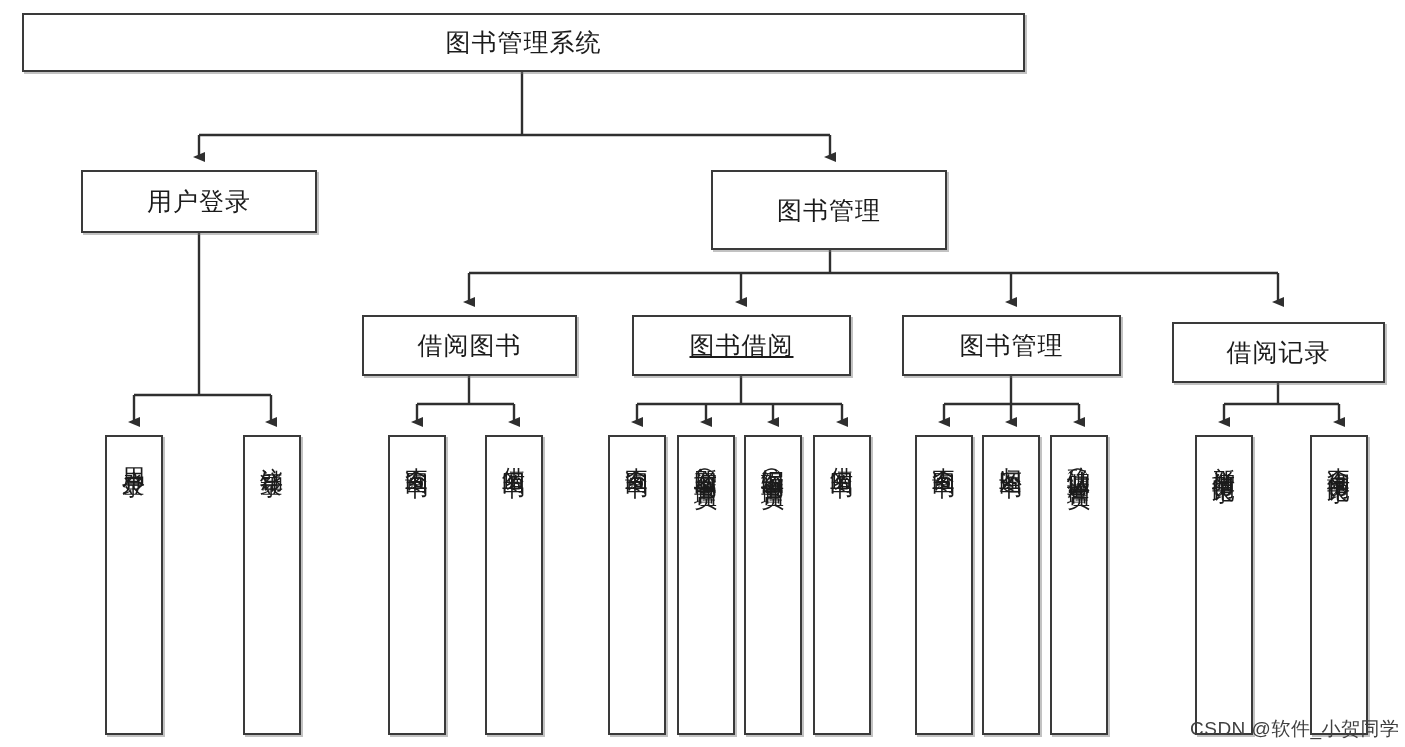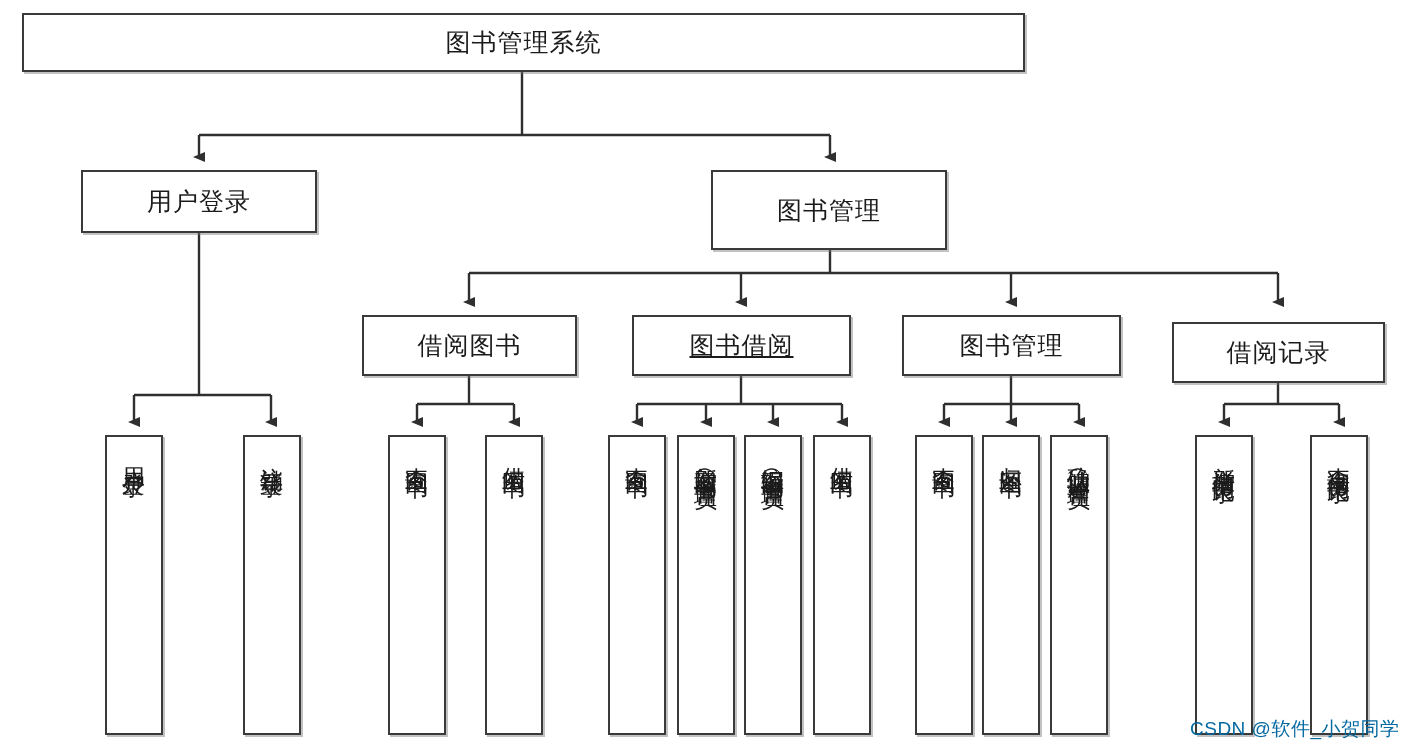--- a/index.html
+++ b/index.html
@@ -62,21 +62,21 @@
     font-size: 23px;
     line-height: 1.05;
     writing-mode: vertical-rl;
     text-orientation: upright;
     letter-spacing: 3px;
     white-space: nowrap;
   }
   .watermark {
     position: absolute;
     font-size: 19px;
-    color: #0369a1;
+    color: #404040;
     letter-spacing: 0.5px;
     white-space: nowrap;
     user-select: none;
   }
 </style>
 </head>
 <body>
 
 <div id="canvas">
 

